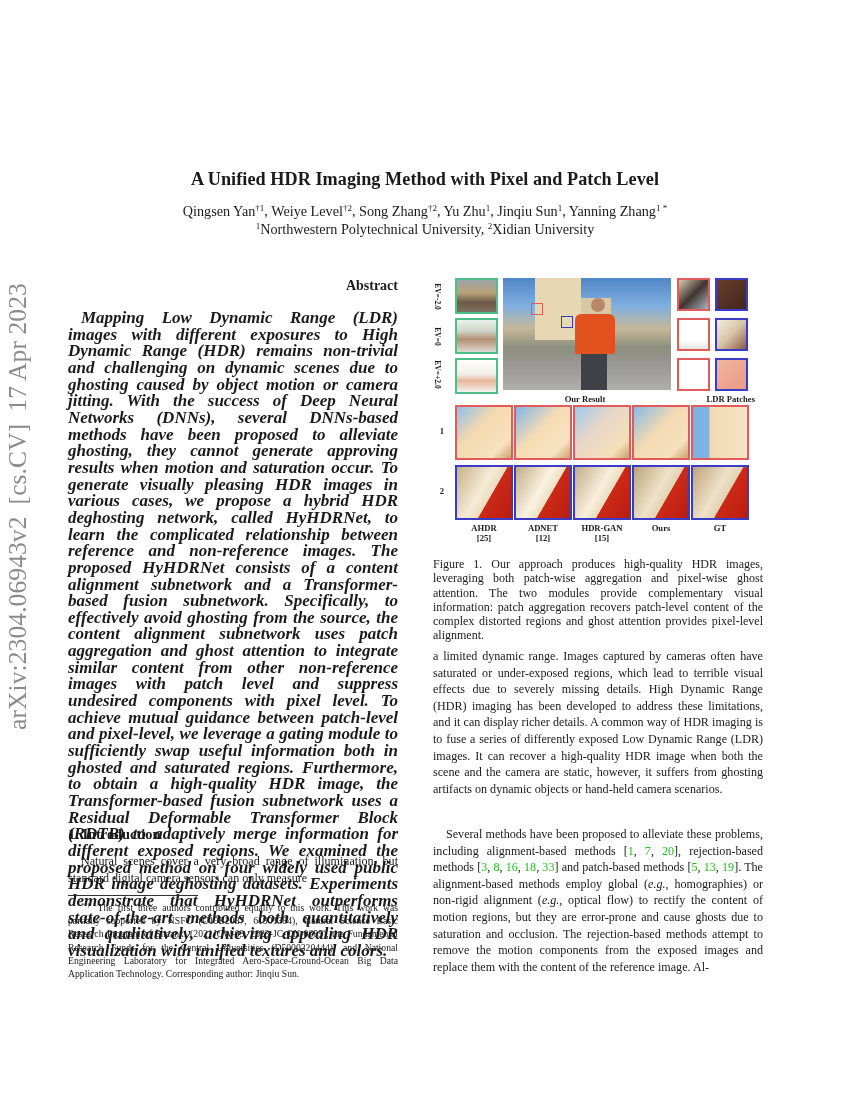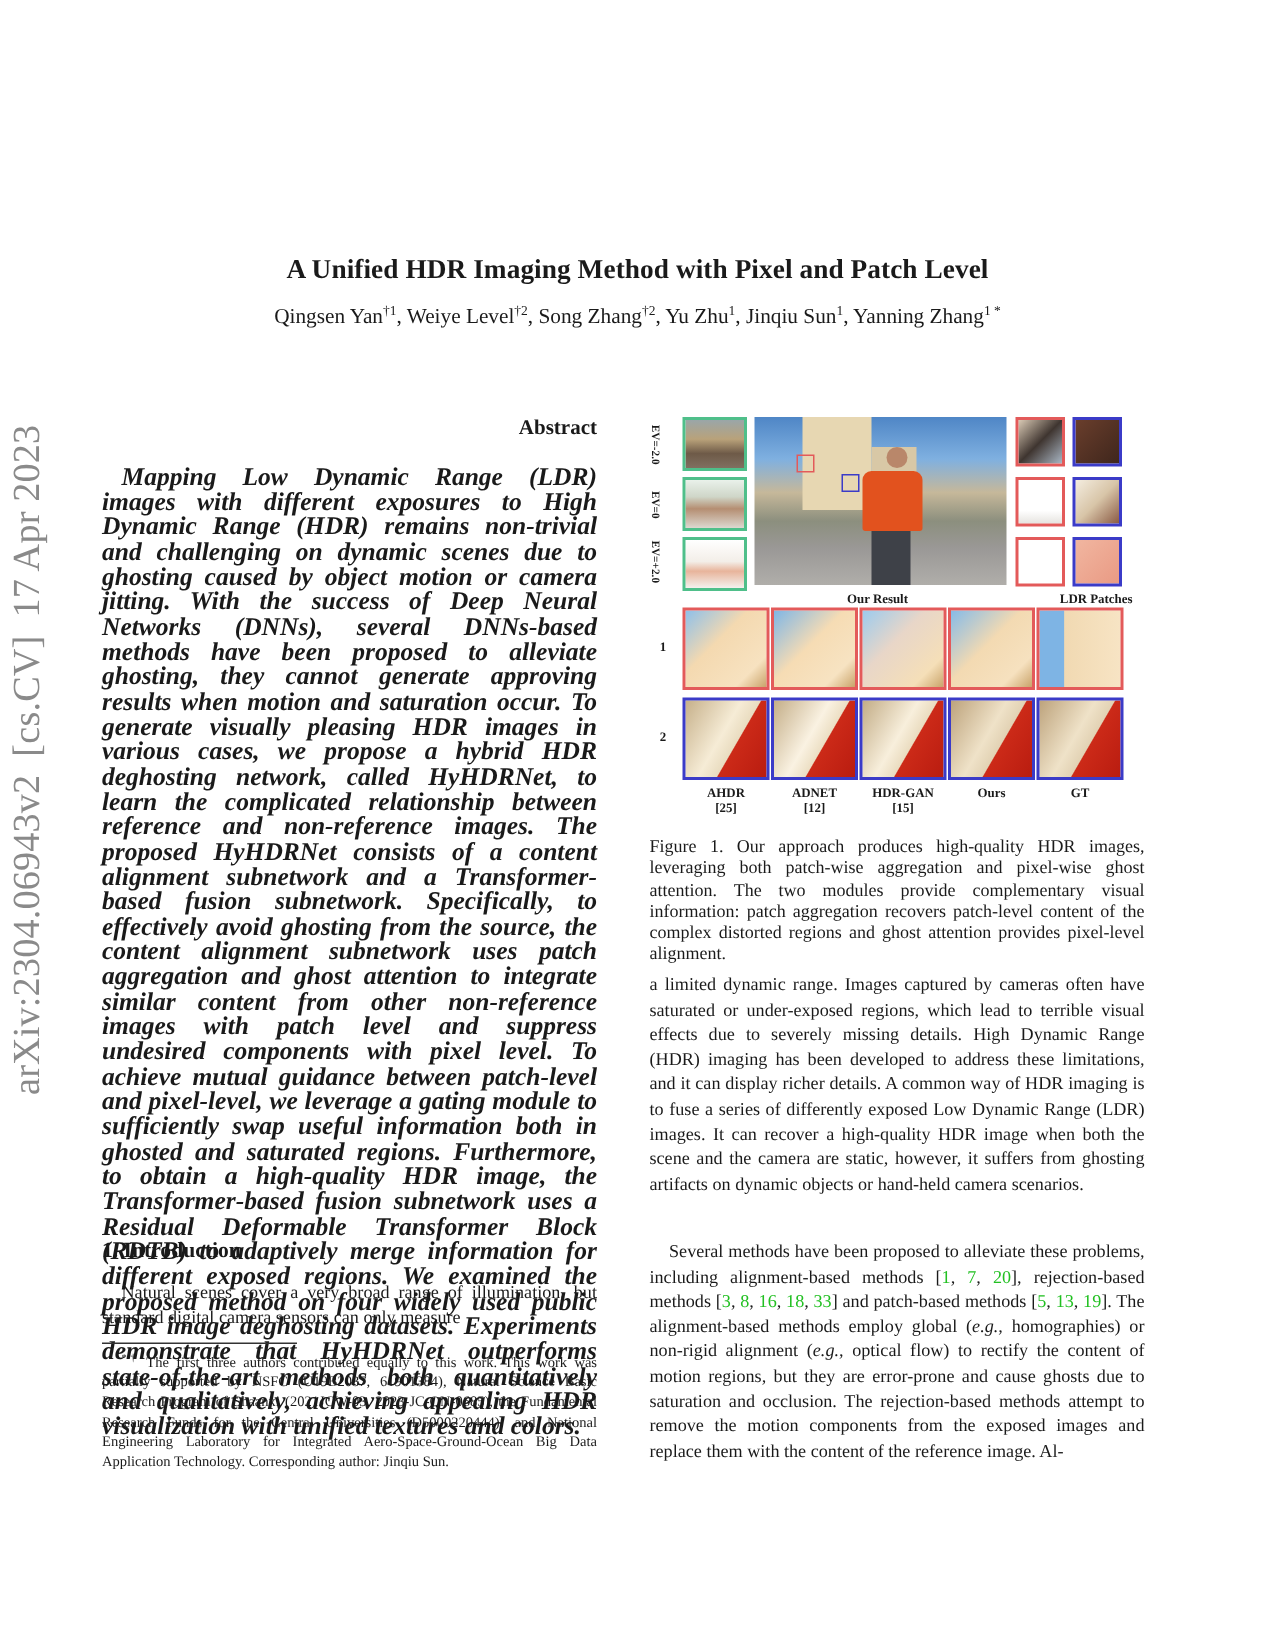--- a/index.html
+++ b/index.html
@@ -53,20 +53,23 @@
 
 <div class="title">A Unified HDR Imaging Method with Pixel and Patch Level</div>
 <div class="authors">
   <div>
     <span>Qingsen Yan</span><sup>†1</sup>,
     <span>Weiye Level</span><sup>†2</sup>,
     <span>Song Zhang</span><sup>†2</sup>,
     <span>Yu Zhu</span><sup>1</sup>,
     <span>Jinqiu Sun</span><sup>1</sup>,
     <span>Yanning Zhang</span><sup>1 *</sup>
+  </div>
+  <div>
+    <sup>1</sup><span>Northwestern Polytechnical University</span>, <sup>2</sup><span>Xidian University</span>
   </div>
 </div>
 
 <div class="arxiv">
   <span>arXiv:2304.06943v2</span><span>[cs.CV]</span><span>17 Apr 2023</span>
 </div>
 
 <div class="abstract-heading">Abstract</div>
 <div class="abstract-body">Mapping Low Dynamic Range (LDR) images with different exposures to High Dynamic Range (HDR) remains non-trivial and challenging on dynamic scenes due to ghosting caused by object motion or camera jitting. With the success of Deep Neural Networks (DNNs), several DNNs-based methods have been proposed to alleviate ghosting, they cannot generate approving results when motion and saturation occur. To generate visually pleasing HDR images in various cases, we propose a hybrid HDR deghosting network, called HyHDRNet, to learn the complicated relationship between reference and non-reference images. The proposed HyHDRNet consists of a content alignment subnetwork and a Transformer-based fusion subnetwork. Specifically, to effectively avoid ghosting from the source, the content alignment subnetwork uses patch aggregation and ghost attention to integrate similar content from other non-reference images with patch level and suppress undesired components with pixel level. To achieve mutual guidance between patch-level and pixel-level, we leverage a gating module to sufficiently swap useful information both in ghosted and saturated regions. Furthermore, to obtain a high-quality HDR image, the Transformer-based fusion subnetwork uses a Residual Deformable Transformer Block (RDTB) to adaptively merge information for different exposed regions. We examined the proposed method on four widely used public HDR image deghosting datasets. Experiments demonstrate that HyHDRNet outperforms state-of-the-art methods both quantitatively and qualitatively, achieving appealing HDR visualization with unified textures and colors.</div>
 

